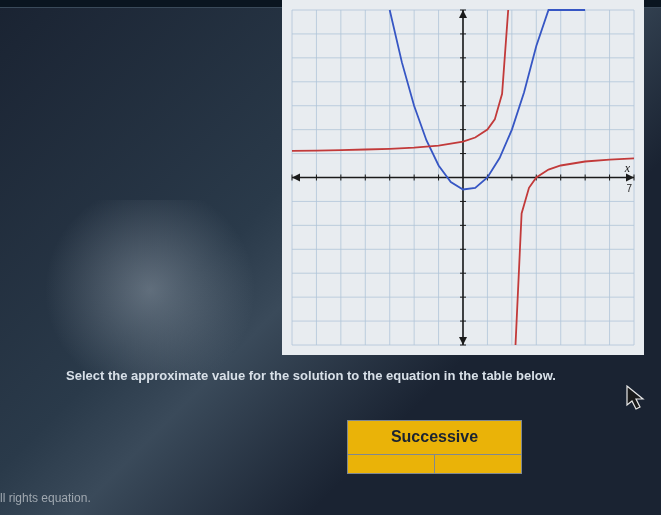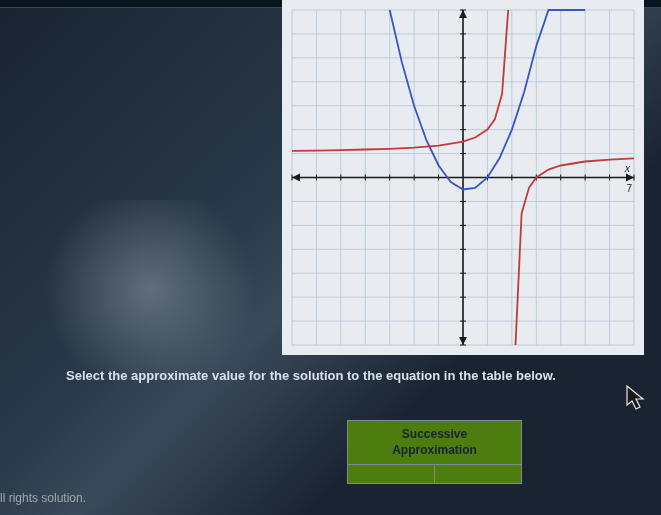--- a/index.html
+++ b/index.html
@@ -36,23 +36,23 @@
       font-size: 13px;
       font-weight: bold;
       color: #d8e0e8;
       margin-left: 24px;
     }
     .table-box {
       position: absolute;
       top: 420px;
       left: 347px;
       width: 175px;
-      background: #4d7c0f;
+      background: #eab308;
       border: 1px solid #808890;
-      font-size: 12px;
+      font-size: 16px;
       color: #1a2332;
       text-align: center;
     }
     .table-header {
       padding: 6px 4px;
       font-weight: bold;
       line-height: 1.3;
       border-bottom: 1px solid #808890;
     }
     .table-row-thin {
@@ -171,25 +171,24 @@
       <text x="348" y="171.5" font-size="12" font-style="italic" font-family="serif" fill="#1a1a1a" text-anchor="end">x</text>
       <text x="350" y="191.5" font-size="10" fill="#1a1a1a" text-anchor="end">7</text>
     </svg>
 </div>
 
 <div class="instruction">Select the approximate value for the solution to the equation in the table below.</div>
 
 <div class="table-box">
   <div class="table-header">
     <div>Successive</div>
-    <div>Approximation</div>
   </div>
   <div class="table-row-thin">
     <div class="table-cell"></div>
     <div class="table-cell"></div>
   </div>
 </div>
 
-<div class="footer">ll rights solution.</div>
+<div class="footer">ll rights equation.</div>
 
 <svg class="cursor" viewBox="0 0 20 28">
   <path d="M 1 1 L 1 20 L 6 16 L 10 24 L 14 22 L 10 14 L 17 14 Z" fill="#1a1a1a" stroke="#e8e8e8" stroke-width="1.2"></path>
 </svg>
 
 </body></html>

